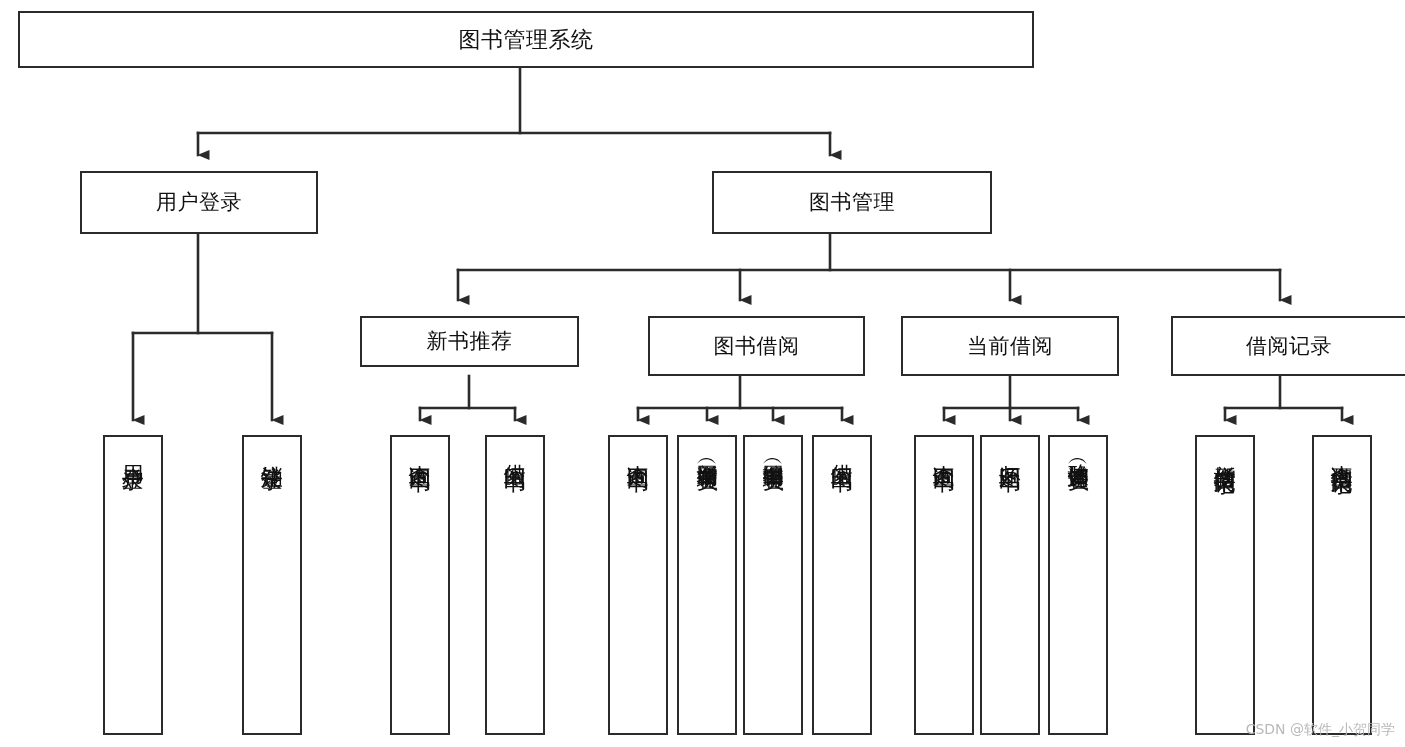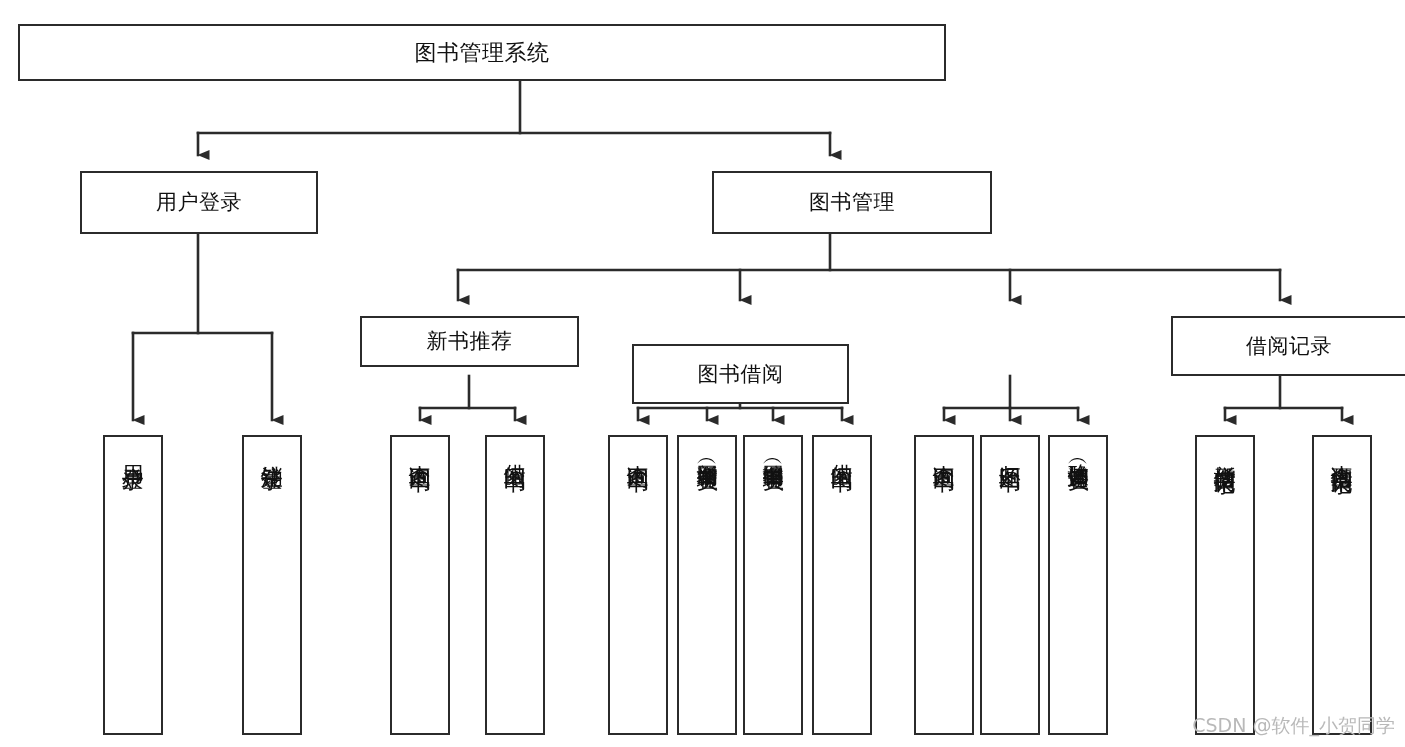--- a/index.html
+++ b/index.html
@@ -60,21 +60,21 @@
     white-space: nowrap;
   }
   .node.leaf.tall .lbl {
     font-size: 21px;
     letter-spacing: 1px;
   }
   #watermark {
     position: absolute;
     right: 10px;
     bottom: 8px;
-    font-size: 19px;
+    font-size: 14px;
     color: #b9b9b9;
     z-index: 5;
     white-space: nowrap;
     font-family: "DejaVu Sans", "Liberation Sans", sans-serif;
   }
 </style>
 </head>
 <body>
 
 <div id="canvas">
@@ -125,36 +125,39 @@
       <path d="M1010,408 L1010,420" marker-end="url(#arrow)"></path>
       <path d="M1078,408 L1078,420" marker-end="url(#arrow)"></path>
 
       <path d="M1280,376 L1280,408"></path>
       <path d="M1225,408 L1342,408"></path>
       <path d="M1225,408 L1225,420" marker-end="url(#arrow)"></path>
       <path d="M1342,408 L1342,420" marker-end="url(#arrow)"></path>
     </g>
   </svg>
 
-  <div class="node root horiz" style="left:18px; top:24px; width:928px; height:57px;">
+  <div class="node root horiz" style="left:18px; top:11px; width:1016px; height:57px;">
     <span class="lbl">图书管理系统</span>
   </div>
 
   <div class="node horiz" style="left:80px; top:171px; width:238px; height:63px;">
     <span class="lbl">用户登录</span>
   </div>
   <div class="node horiz" style="left:712px; top:171px; width:280px; height:63px;">
     <span class="lbl">图书管理</span>
   </div>
 
   <div class="node horiz" style="left:360px; top:316px; width:219px; height:51px;">
     <span class="lbl">新书推荐</span>
   </div>
-  <div class="node horiz" style="left:632px; top:316px; width:217px; height:60px;margin-top:28px;">
+  <div class="node horiz" style="left:648px; top:316px; width:217px; height:60px;">
     <span class="lbl">图书借阅</span>
+  </div>
+  <div class="node horiz" style="left:901px; top:316px; width:218px; height:60px;">
+    <span class="lbl">当前借阅</span>
   </div>
   <div class="node horiz" style="left:1171px; top:316px; width:236px; height:60px;">
     <span class="lbl">借阅记录</span>
   </div>
 
   <div class="node leaf" style="left:103px; top:435px; width:60px; height:300px;">
     <span class="lbl">用户登录</span>
   </div>
   <div class="node leaf" style="left:242px; top:435px; width:60px; height:300px;">
     <span class="lbl">注销登录</span>

